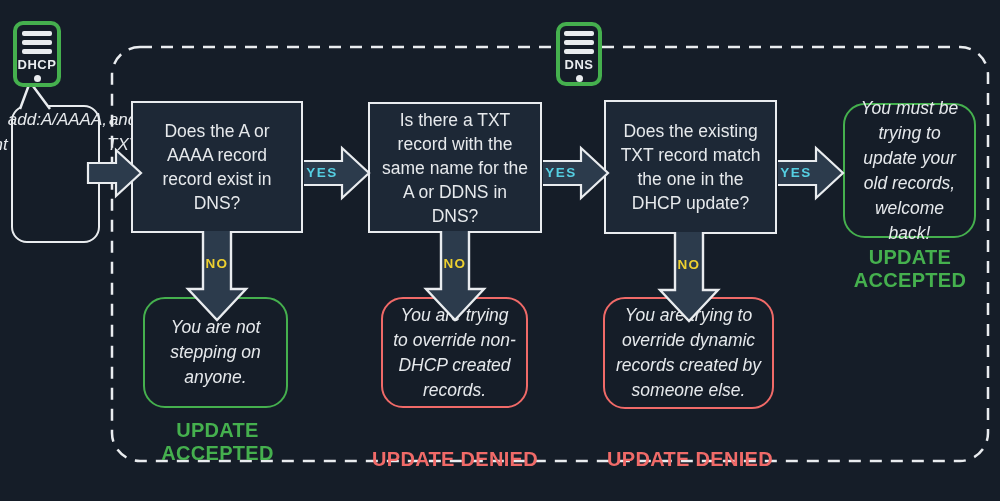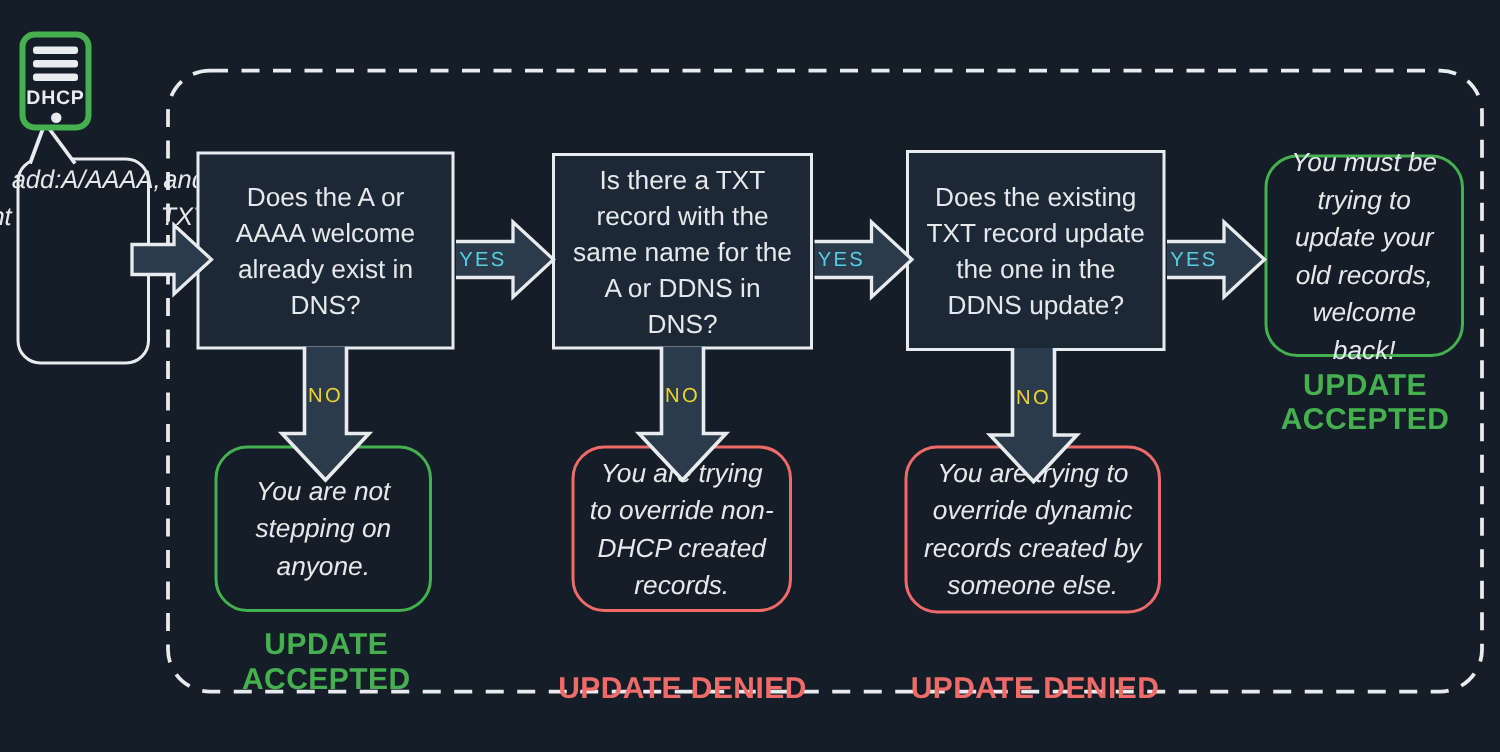--- a/index.html
+++ b/index.html
@@ -44,21 +44,21 @@
     display:flex;align-items:center;justify-content:center;text-align:center;
     color:var(--txt);font-size:17.5px;line-height:24px;z-index:3;padding:0 10px;
   }
   #decision-1{left:131px;top:101px;width:172px;height:132px;}
   #decision-2{left:368px;top:102px;width:174px;height:131px;}
   #decision-3{left:604px;top:100px;width:173px;height:134px;}
   
   .arrow{z-index:4;}
   
   .flow-label{
-    font-weight:normal;font-size:13.5px;letter-spacing:1.5px;text-align:center;z-index:5;
+    font-weight:bold;font-size:13.5px;letter-spacing:1.5px;text-align:center;z-index:5;
   }
   .flow-label.yes{color:var(--cyan);}
   .flow-label.no{color:var(--yellow);}
   
   .result-box{
     box-sizing:border-box;border:2.5px solid;border-radius:22px;background:var(--bg);
     display:flex;align-items:center;justify-content:center;text-align:center;
     font-style:italic;font-size:17.5px;line-height:25px;color:var(--txt);z-index:3;padding:16px 10px;
   }
   .result-box.accepted{border-color:var(--green);}
@@ -89,39 +89,46 @@
   </svg>
 
   <div class="server-icon abs" style="left:13px;top:21px;width:48px;height:66px;">
     <div class="server-bar" style="margin-top:6px"></div>
     <div class="server-bar" style="margin-top:4px"></div>
     <div class="server-bar" style="margin-top:4px"></div>
     <div class="server-label">DHCP</div>
     <div class="server-dot"></div>
   </div>
 
+  <div class="server-icon abs" style="left:556px;top:22px;width:46px;height:64px;">
+    <div class="server-bar" style="margin-top:5px"></div>
+    <div class="server-bar" style="margin-top:4px"></div>
+    <div class="server-bar" style="margin-top:4px"></div>
+    <div class="server-label">DNS</div>
+    <div class="server-dot"></div>
+  </div>
 
   <svg id="speech-tail" class="abs" width="44" height="31">
     <path d="M6,29 L16,2 L36,29" fill="#151d28" stroke="#e9ecef" stroke-width="2.5"></path>
   </svg>
 
   <div id="speech-bubble" class="abs">
     <span>I want to</span>
     <span>add:</span>
     <span>A/AAAA,</span>
     <span>and TXT</span>
   </div>
 
   <svg class="abs arrow" style="left:86px;top:144px;" width="58" height="58">
     <path d="M2,19 L30,19 L30,6 L55,29 L30,52 L30,39 L2,39 Z" fill="#2c3b4c" stroke="#e9ecef" stroke-width="2.2"></path>
   </svg>
 
-  <div id="decision-1" class="abs decision-box">Does the A or AAAA welcome already exist in DNS?</div>
+  <div id="decision-1" class="abs decision-box">Does the A or AAAA record record exist in DNS?</div>
   <div id="decision-2" class="abs decision-box">Is there a TXT record with the same name for the A or DDNS in DNS?</div>
-  <div id="decision-3" class="abs decision-box">Does the existing TXT record update the one in the DDNS update?</div>
+  <div id="decision-3" class="abs decision-box">Does the existing TXT record match the one in the DHCP update?</div>
 
   <svg class="abs arrow" style="left:302px;top:145px;" width="70" height="56">
     <path d="M2,16 L40,16 L40,3 L67,28 L40,53 L40,40 L2,40" fill="#2c3b4c" stroke="#e9ecef" stroke-width="2.2"></path>
   </svg>
   <svg class="abs arrow" style="left:541px;top:145px;" width="70" height="56">
     <path d="M2,16 L40,16 L40,3 L67,28 L40,53 L40,40 L2,40" fill="#2c3b4c" stroke="#e9ecef" stroke-width="2.2"></path>
   </svg>
   <svg class="abs arrow" style="left:776px;top:145px;" width="70" height="56">
     <path d="M2,16 L40,16 L40,3 L67,28 L40,53 L40,40 L2,40" fill="#2c3b4c" stroke="#e9ecef" stroke-width="2.2"></path>
   </svg>

